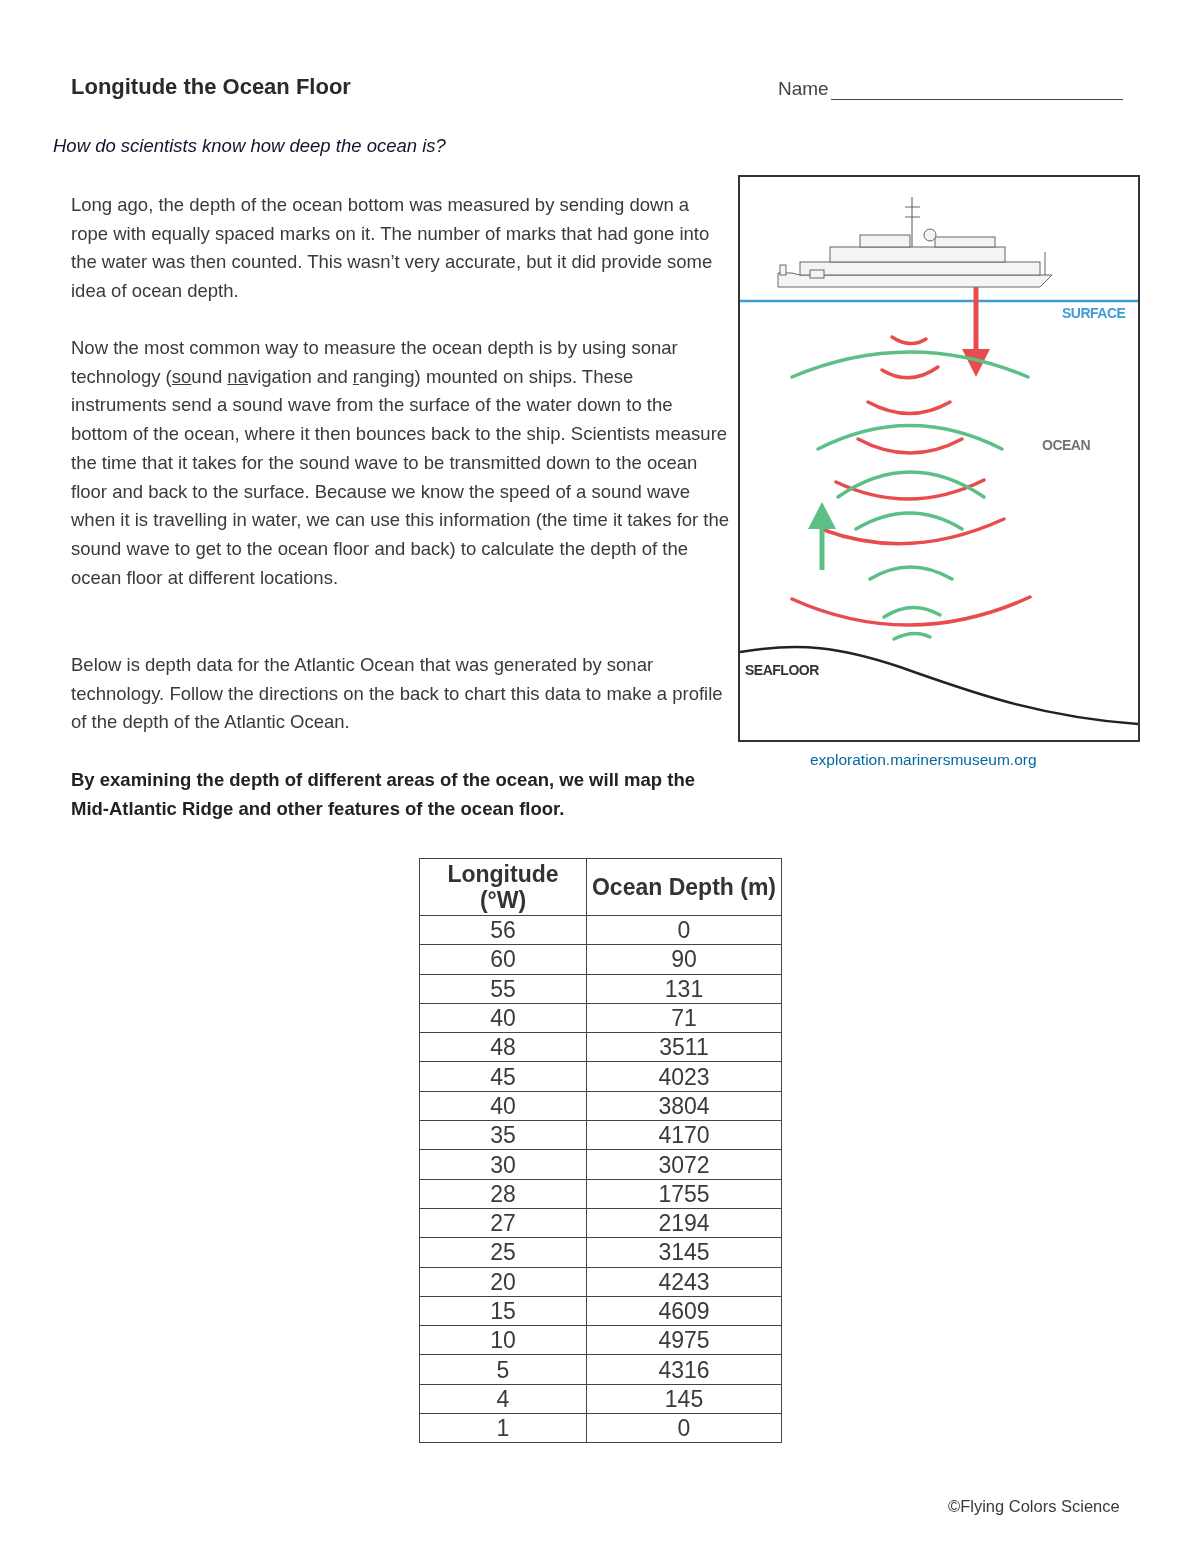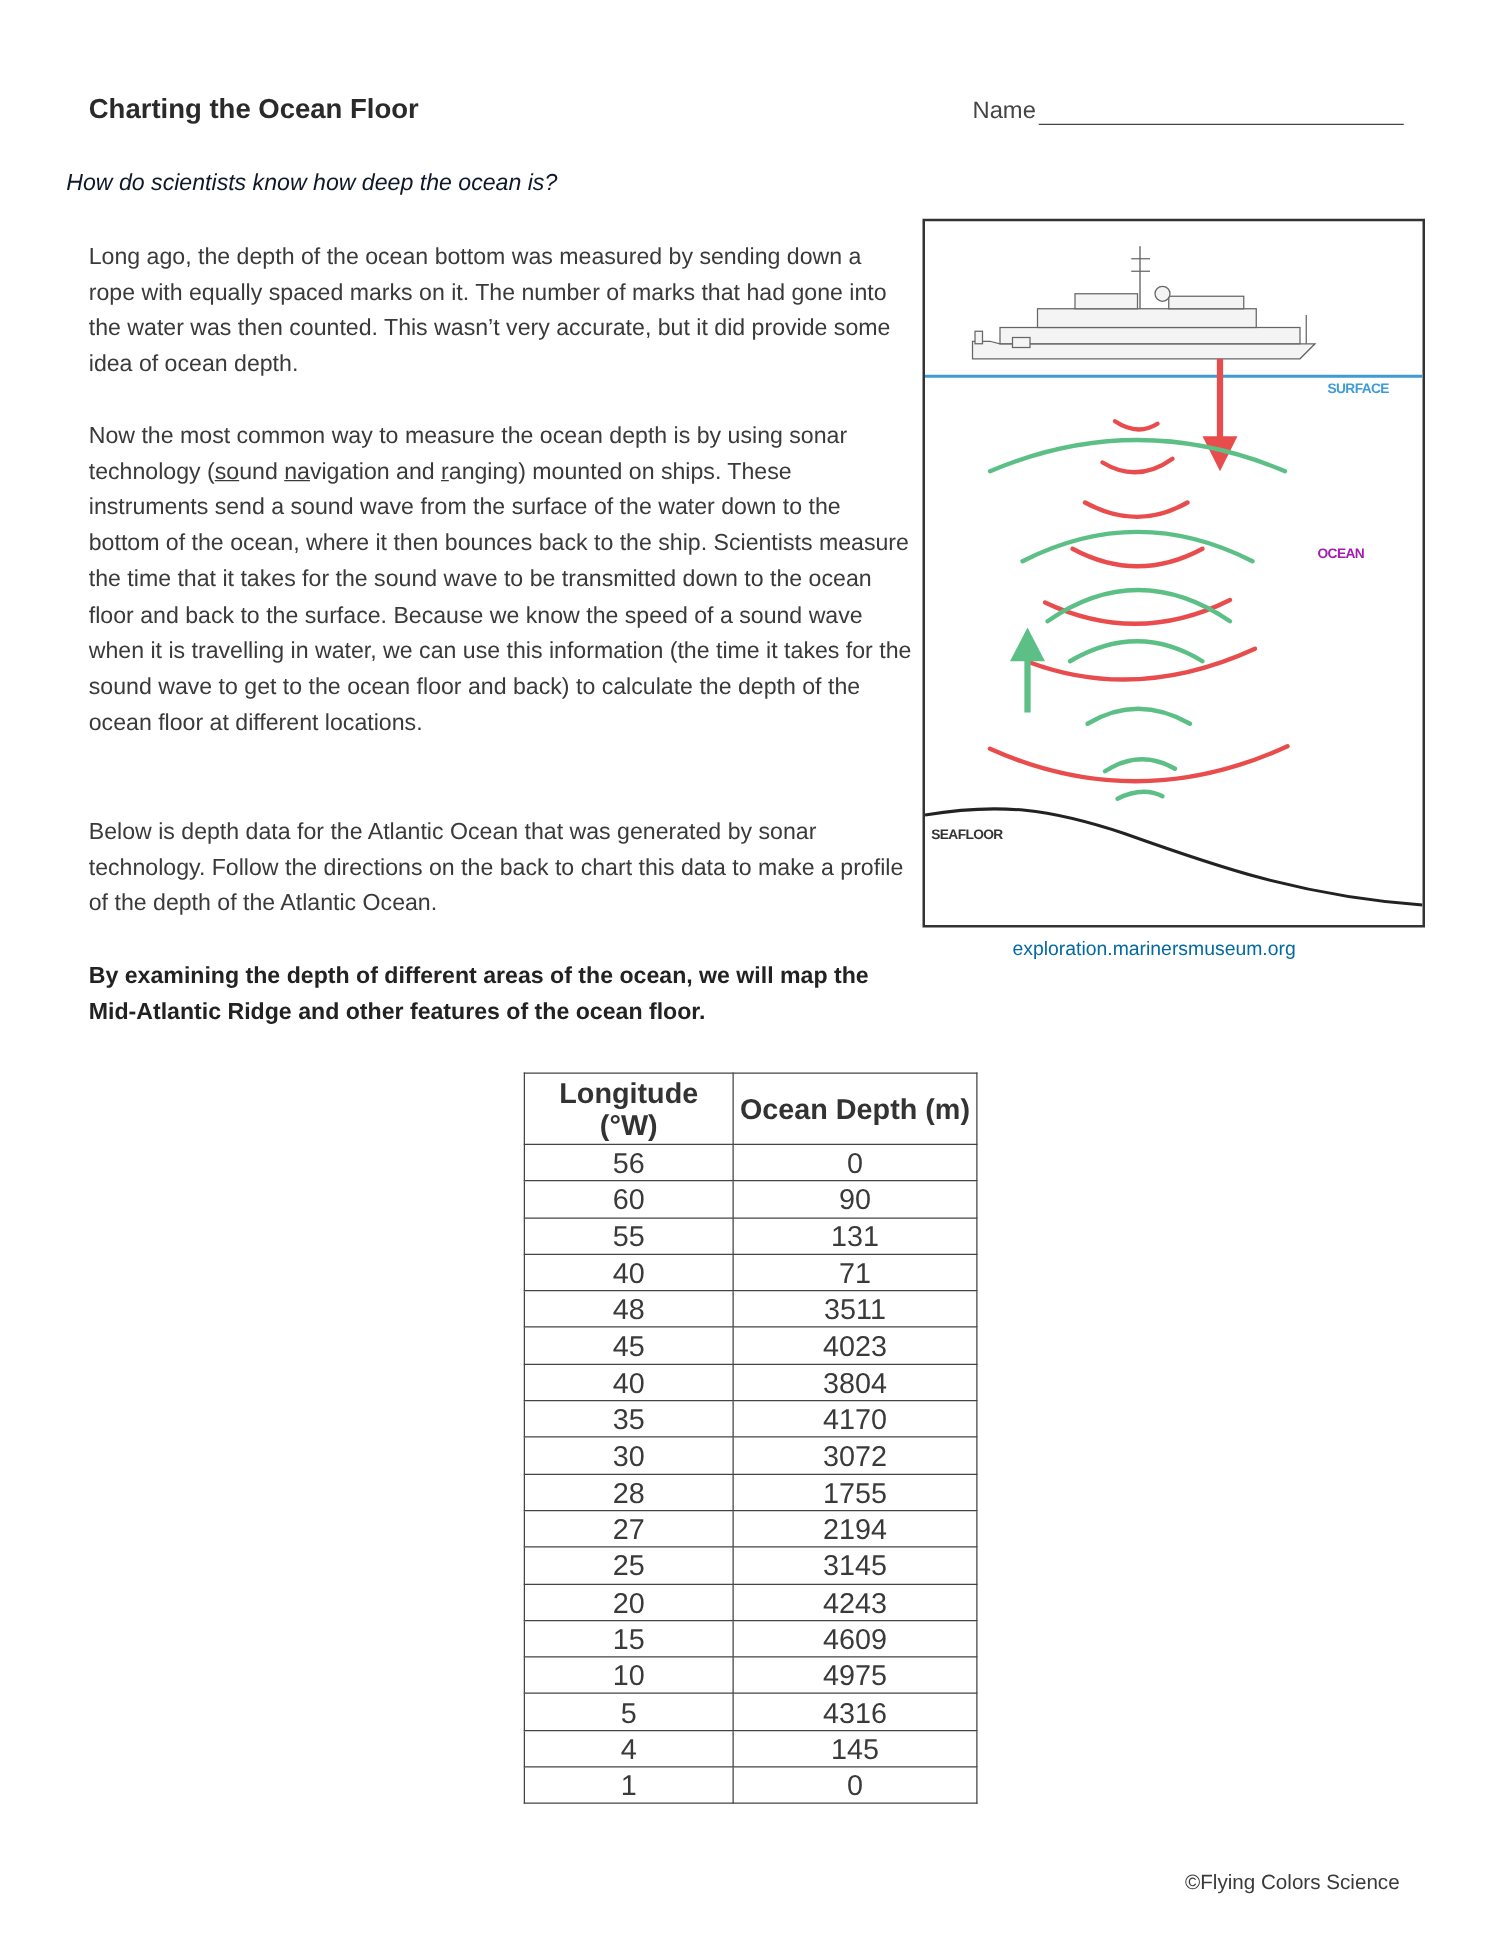--- a/index.html
+++ b/index.html
@@ -35,25 +35,25 @@
   .p3 { top: 651px; }
   .p4 { top: 766px; font-weight: bold; color: #222; }
   .para u { text-decoration: underline; }
 
   .diagram {
     position: absolute; left: 738px; top: 175px; width: 402px; height: 567px;
     border: 2px solid #333; box-sizing: border-box; background: #fff;
   }
   .diagram svg { position: absolute; left: 0; top: 0; }
   .lbl {
-    position: absolute; font-weight: bold; font-size: 11px;
+    position: absolute; font-weight: bold; font-size: 14px;
     font-family: "Liberation Sans", sans-serif; letter-spacing: -0.5px;
   }
   .lbl-surface { left: 322px; top: 128px; color: #3f9bd6; }
-  .lbl-ocean { left: 314px; top: 260px; color: #a21caf; }
+  .lbl-ocean { left: 302px; top: 260px; color: #737373; }
   .lbl-seafloor { left: 5px; top: 485px; color: #333; }
   .credit {
     position: absolute; left: 810px; top: 751px;
     font-size: 15.5px; color: #0369a1;
   }
 
   .data-table {
     position: absolute; left: 419px; top: 858px;
     border-collapse: collapse; font-size: 23px; color: #3a3a3a;
   }
@@ -68,21 +68,21 @@
   .col2 { width: 194px; }
 
   .footer {
     position: absolute; left: 948px; top: 1497px;
     font-size: 16.5px; color: #3a3a3a;
   }
 </style>
 </head>
 <body>
 
-<div class="title">Charting the Ocean Floor</div>
+<div class="title">Longitude the Ocean Floor</div>
 
 <div class="name-field">
   <span>Name</span>
   <span class="name-line"></span>
 </div>
 
 <div class="question">How do scientists know how deep the ocean is?</div>
 
 <p class="para p1">Long ago, the depth of the ocean bottom was measured by sending down a rope with equally spaced marks on it.  The number of marks that had gone into the water was then counted.  This wasn’t very accurate, but it did provide some idea of ocean depth.</p>
 

